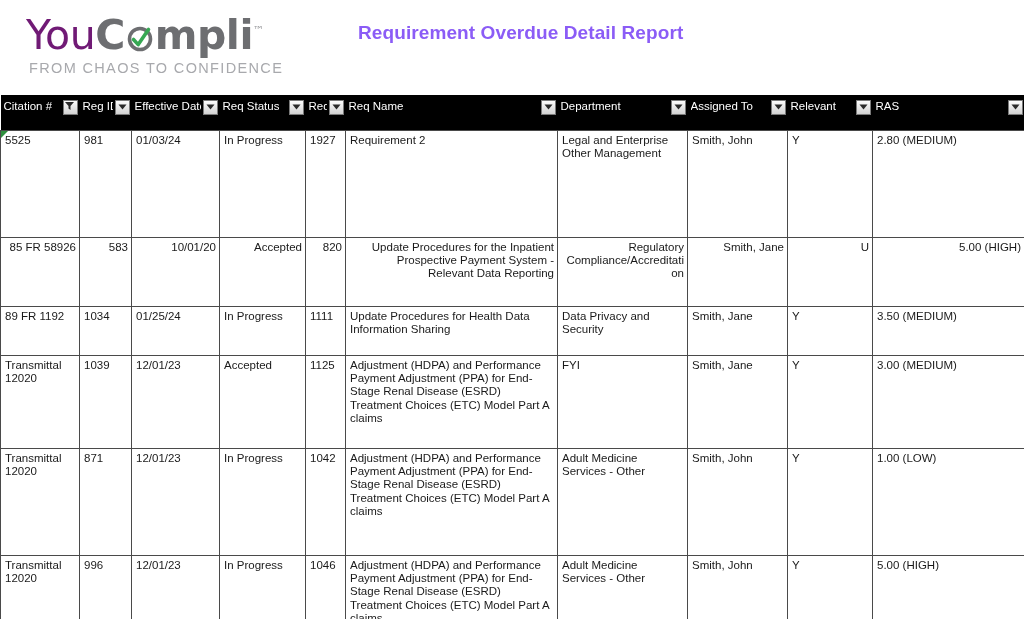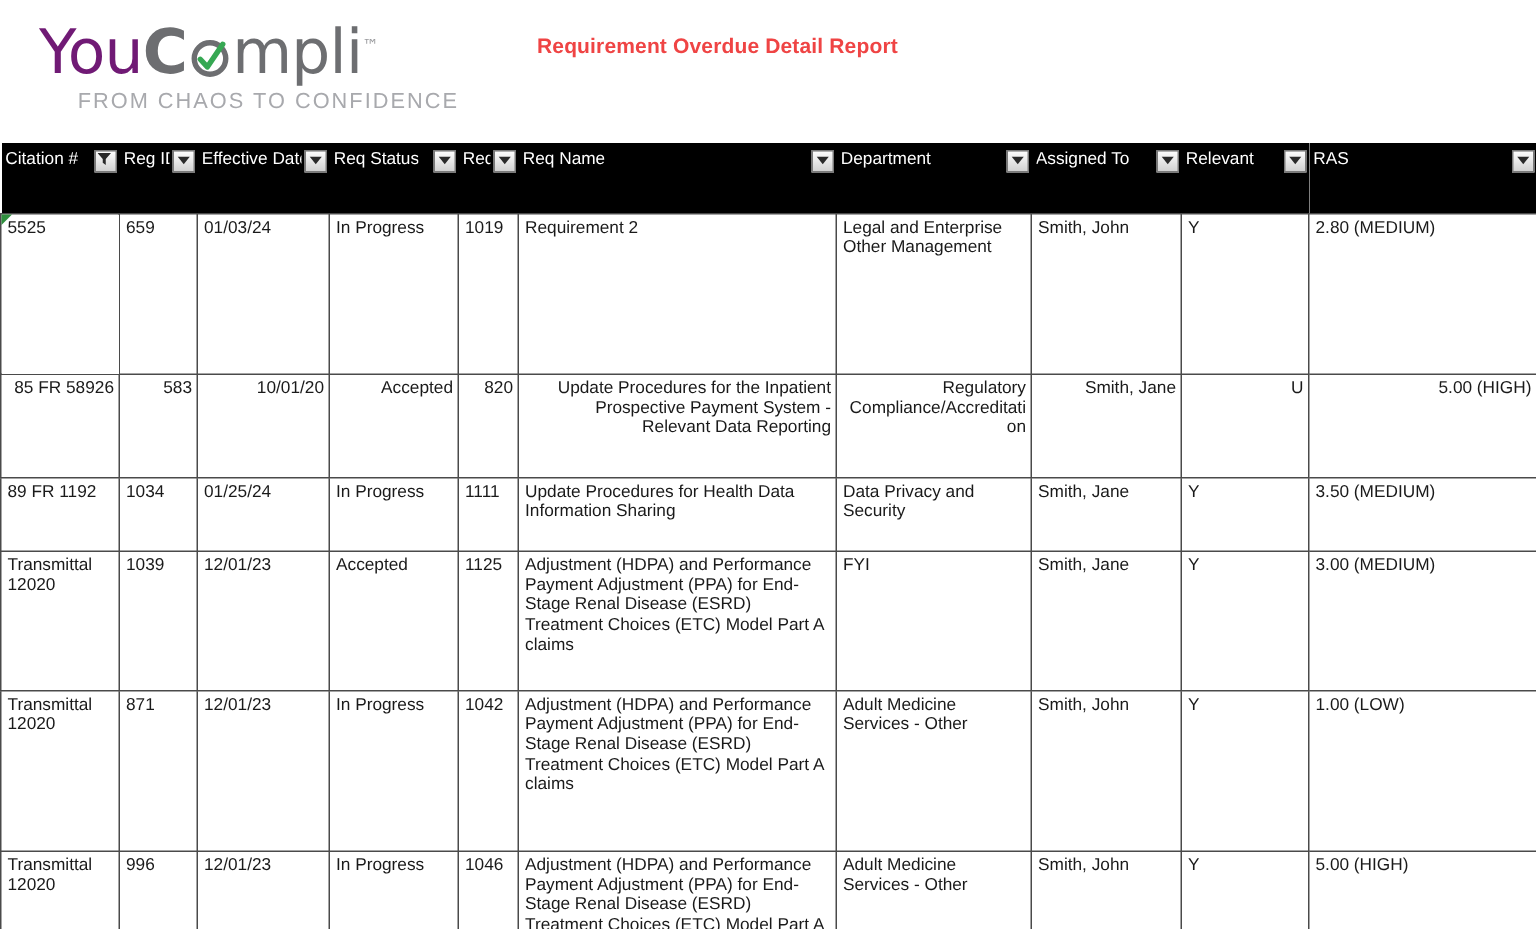--- a/index.html
+++ b/index.html
@@ -42,21 +42,21 @@
   .logo-you {
     color: #701a75;
     font-weight: 400;
   }
   .logo-c {
     color: #6d6e71;
     font-weight: 700;
   }
   .logo-mpli {
     color: #6d6e71;
-    font-weight: 400;
+    font-weight: 700;
   }
   .logo-check-wrap {
     display: inline-block;
     position: relative;
     width: 30px;
     height: 30px;
     vertical-align: -3px;
     margin: 0 0px 0 0px;
   }
   .logo-check-wrap svg { display: block; }
@@ -67,30 +67,29 @@
     font-weight: 400;
   }
   .logo-tagline {
     margin-top: 2px;
     margin-left: 3px;
     font-size: 14.5px;
     letter-spacing: 1.35px;
     color: #a8a9ad;
     font-family: "Liberation Sans", sans-serif;
     white-space: nowrap;
-    text-align: right;
   }
 
   .report-title {
     position: absolute;
     left: 358px;
     top: 22px;
-    font-size: 14px;
+    font-size: 19px;
     font-weight: bold;
-    color: #ef4444;
+    color: #8b5cf6;
     letter-spacing: 0.1px;
     white-space: nowrap;
   }
 
   
   .report-table-wrap {
     position: absolute;
     left: 0;
     top: 95px;
     width: 1024px;
@@ -104,21 +103,21 @@
   }
 
   table.report-table thead th {
     background: #000000;
     color: #ffffff;
     font-weight: normal;
     font-size: 11.5px;
     text-align: left;
     vertical-align: top;
     height: 27px;
-    padding: 4px 2px 16px 3px;
+    padding: 4px 2px 4px 3px;
     border: 0;
     position: relative;
     white-space: nowrap;
     overflow: hidden;
   }
   .th-inner {
     display: flex;
     align-items: flex-start;
     justify-content: space-between;
     width: 100%;
@@ -318,24 +317,24 @@
                   <path d="M0.5 0.5 L8.5 0.5 L4.5 5.5 Z" fill="#2a2a2a"></path>
                 </svg>
               </span>
             </div>
           </th>
         </tr>
     </thead>
     <tbody id="table-body">
         <tr class="r1">
           <td class="first-cell">5525</td>
-          <td>659</td>
+          <td>981</td>
           <td>01/03/24</td>
           <td>In Progress</td>
-          <td>1019</td>
+          <td>1927</td>
           <td>Requirement 2</td>
           <td>Legal and Enterprise Other Management</td>
           <td>Smith, John</td>
           <td>Y</td>
           <td>2.80 (MEDIUM)</td>
         </tr>
         <tr class="r2">
           <td>85 FR 58926</td>
           <td>583</td>
           <td>10/01/20</td>

